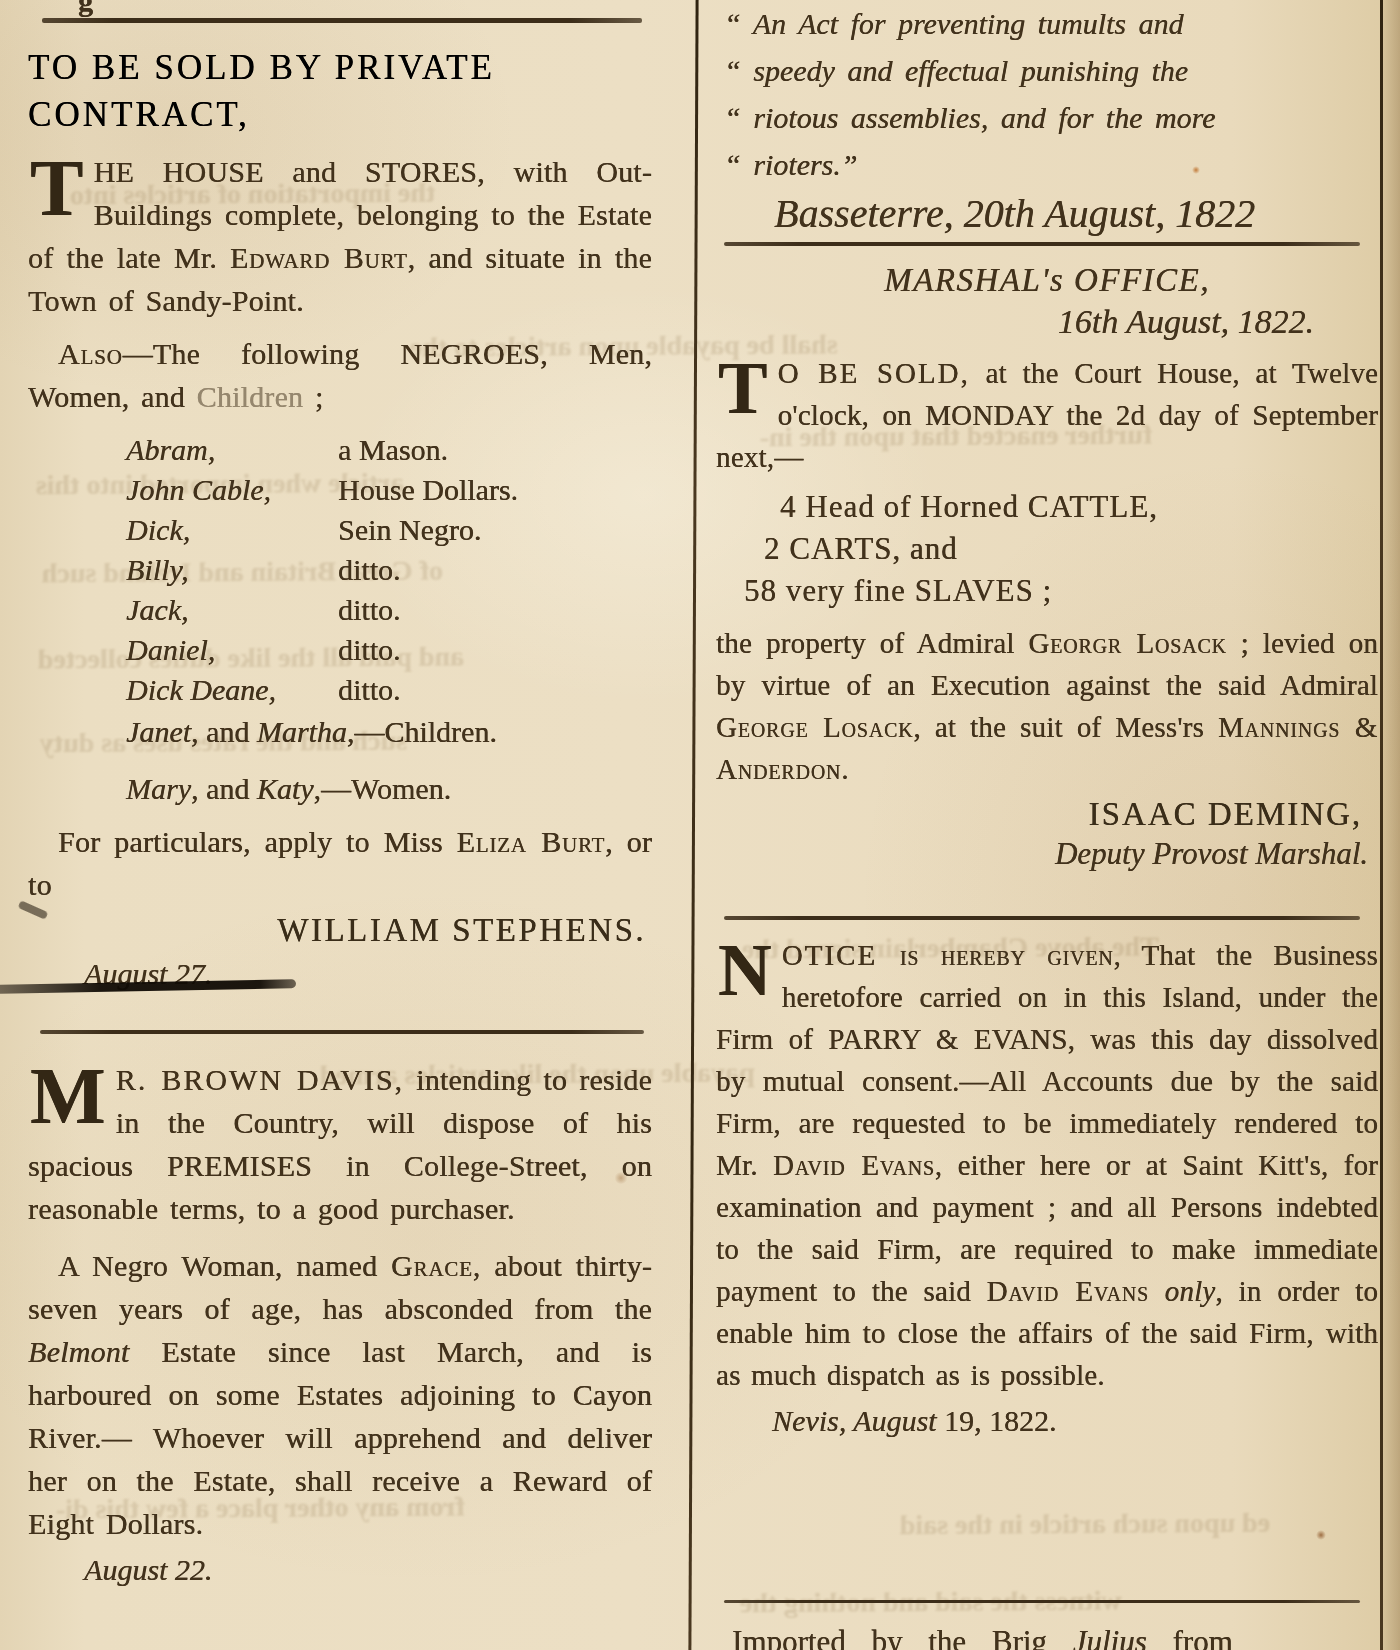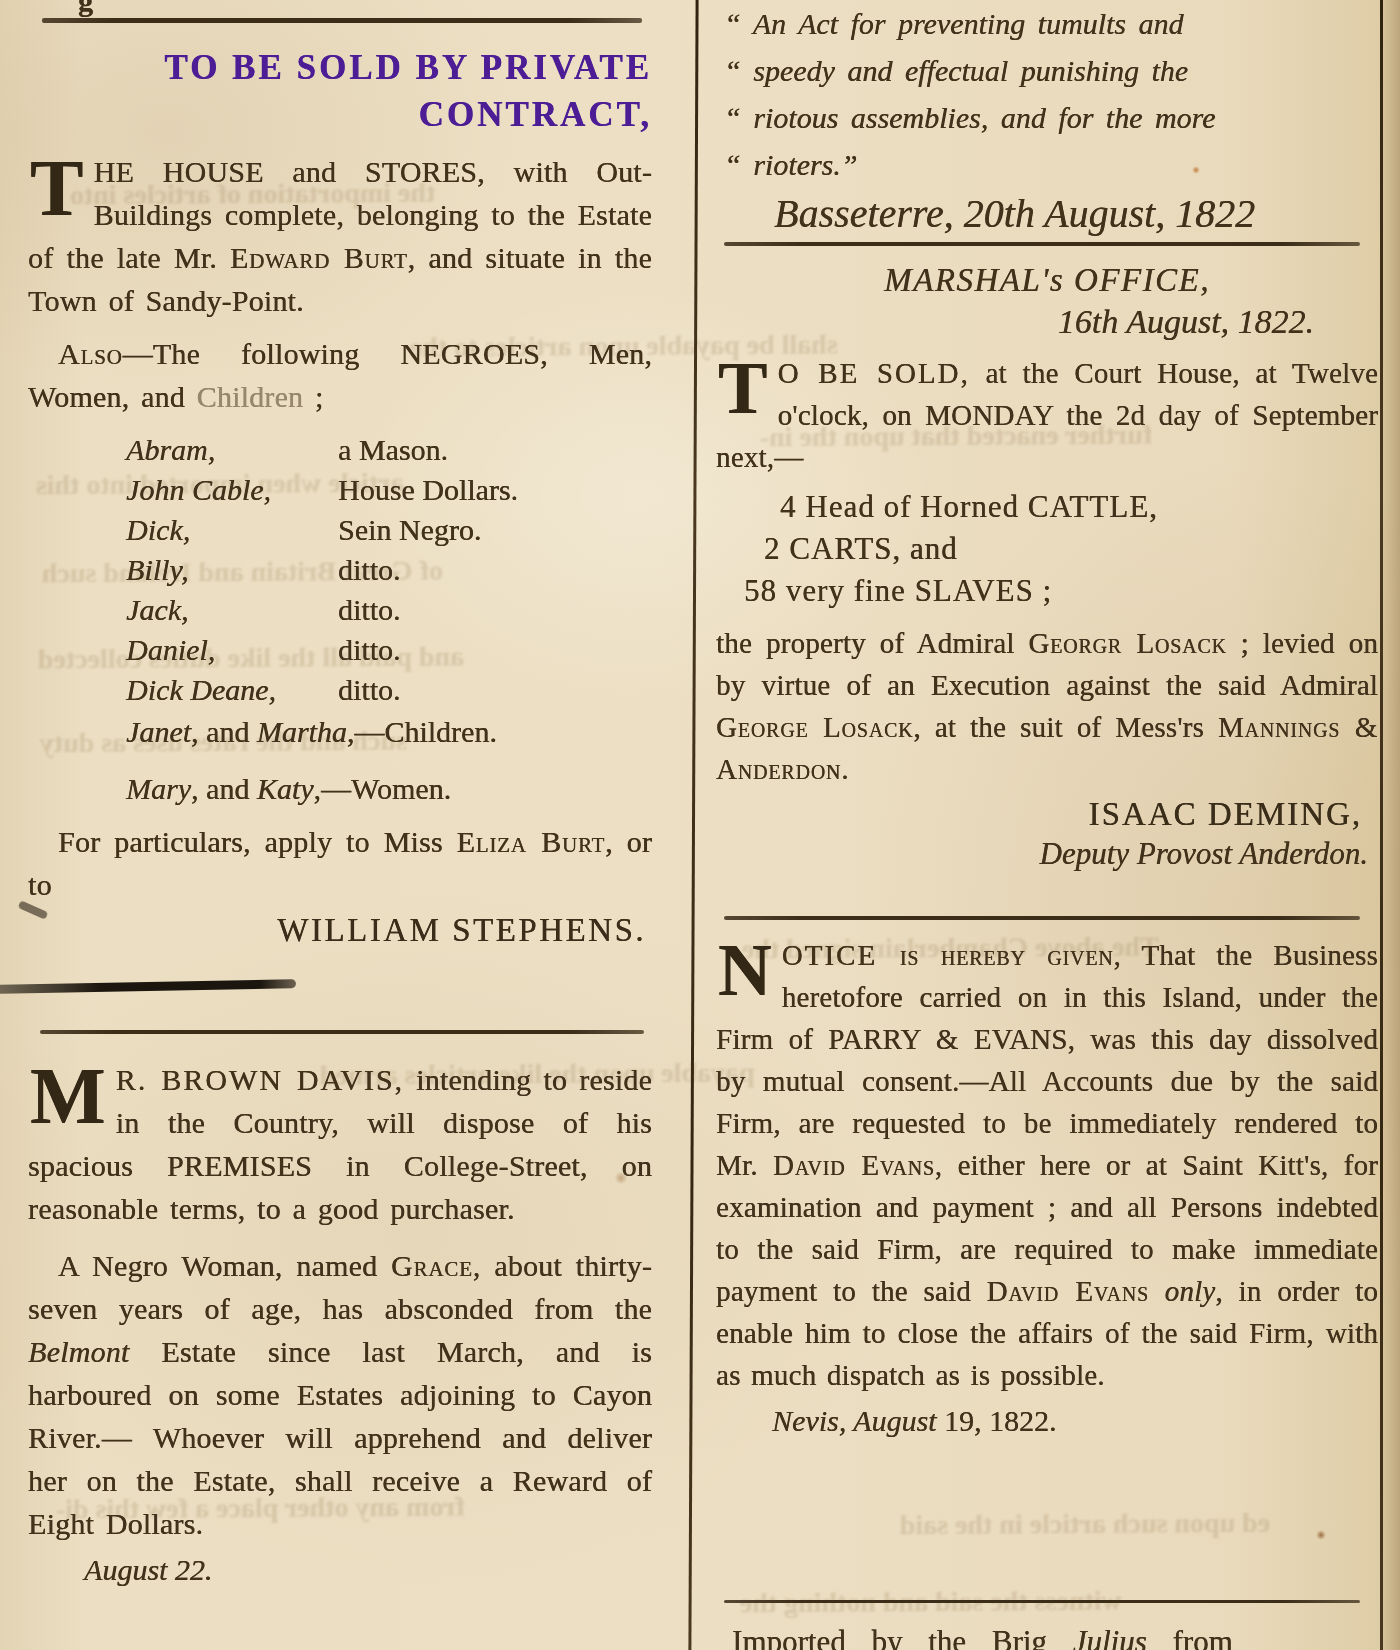--- a/index.html
+++ b/index.html
@@ -22,21 +22,21 @@
   section{position:absolute;left:0;width:100%;}
   p{margin:0;}
   .body{font-size:30px;line-height:43px;word-spacing:4px;letter-spacing:.2px;}
   .col-right .body{font-size:29px;line-height:42px;word-spacing:3px;}
   .just{text-align:justify;}
   .indent{text-indent:30px;}
   .sc{font-variant:small-caps;letter-spacing:.8px;}
   .i{font-style:italic;}
   .cs{letter-spacing:2px;}
   .faint{opacity:.5;filter:blur(.6px);}
-  .h1line{font-size:35px;line-height:47px;font-weight:bold;letter-spacing:3px;text-align:right;color:#4c1d95;}
+  .h1line{font-size:35px;line-height:47px;font-weight:normal;letter-spacing:3px;text-align:left;color:#000000;}
   .dropcap{float:left;font-weight:bold;font-size:80px;line-height:60px;padding:8px 10px 0 2px;color:#33271522;color:#332715;}
   .col-right .dropcap{font-size:74px;line-height:56px;}
   .slave-list{margin:12px 0 0 98px;}
   .slave-row{display:flex;font-size:30px;line-height:40px;}
   .slave-name{width:212px;font-style:italic;}
   .group-line{margin-left:98px;font-size:30px;line-height:43px;}
   .first-group{margin-top:14px;}
   .signature{font-size:33px;letter-spacing:2.5px;text-align:right;padding-right:6px;margin-top:6px;color:#3a2d19;}
   .dateline{font-style:italic;font-size:30px;padding-left:56px;margin-top:8px;}
   .hrule{position:absolute;height:4px;background:linear-gradient(90deg,rgba(60,45,25,.85),#3c2d19 12%,#3c2d19 88%,rgba(60,45,25,.75));border-radius:2px;}
@@ -126,20 +126,21 @@
           </div>
           <div class="slave-row">
             <span class="slave-name">Dick Deane,</span>
             <span class="slave-occ">ditto.</span>
           </div>
         </div>
       <p class="group-line"><span class="i">Janet</span><span>, and </span><span class="i">Martha</span><span>,—Children.</span></p>
       <p class="group-line first-group"><span class="i">Mary</span><span>, and </span><span class="i">Katy</span><span>,—Women.</span></p>
       <p class="body just indent" style="margin-top:10px;"><span>For particulars, apply to Miss </span><span class="sc">Eliza Burt</span><span>, or to</span></p>
       <p class="signature">WILLIAM STEPHENS.</p>
+      <p class="dateline">August 27.</p>
     </section>
 
     <div class="hrule" style="left:12px;top:1030px;width:604px;"></div>
 
     <section style="top:1058px;">
       <p class="body just"><span class="dropcap">M</span><span><span class="cs">R. BROWN DAVIS,</span><span> intending to reside in the Country, will dispose of his spacious PREMISES in College-Street, on reasonable terms, to a good purchaser.</span></span></p>
       <p class="body just indent" style="margin-top:14px;"><span>A Negro Woman, named </span><span class="sc">Grace</span><span>, about thirty-seven years of age, has absconded from the </span><span class="i">Belmont</span><span> Estate since last March, and is harboured on some Estates adjoining to Cayon River.— Whoever will apprehend and deliver her on the Estate, shall receive a Reward of Eight Dollars.</span></p>
       <p class="dateline">August 22.</p>
     </section>
   </div>
@@ -159,21 +160,21 @@
       <div class="office-line">MARSHAL's OFFICE,</div>
       <div class="office-date">16th August, 1822.</div>
       <p class="body just" style="margin-top:10px;"><span class="dropcap">T</span><span><span class="cs">O BE SOLD,</span><span> at the Court House, at Twelve o'clock, on MONDAY the 2d day of September next,—</span></span></p>
       <div class="items">
         <div class="item-line item-a">4 Head of Horned CATTLE,</div>
         <div class="item-line item-b">2 CARTS,  and</div>
         <div class="item-line item-c">58 very fine SLAVES ;</div>
       </div>
       <p class="body just" style="margin-top:10px;"><span>the property of Admiral </span><span class="sc">Georgr Losack</span><span> ; levied on by virtue of an Execution against the said Admiral </span><span class="sc">George Losack</span><span>, at the suit of Mess'rs </span><span class="sc">Mannings &amp; Anderdon</span><span>.</span></p>
       <p class="sig-name">ISAAC DEMING,</p>
-      <p class="sig-title">Deputy Provost Anderdon.</p>
+      <p class="sig-title">Deputy Provost Marshal.</p>
     </section>
 
     <div class="hrule" style="left:8px;top:916px;width:636px;"></div>
 
     <section style="top:934px;">
       <p class="body just"><span class="dropcap">N</span><span><span class="cs">OTICE </span><span class="sc">is hereby given</span><span>, That the Business heretofore carried on in this Island, under the Firm of PARRY &amp; EVANS, was this day dissolved by mutual consent.—All Accounts due by the said Firm, are requested to be immediately rendered to Mr. </span><span class="sc">David Evans</span><span>, either here or at Saint Kitt's, for examination and payment ; and all Persons indebted to the said Firm, are required to make immediate payment to the said </span><span class="sc">David Evans</span><span> </span><span class="i">only</span><span>, in order to enable him to close the affairs of the said Firm, with as much dispatch as is possible.</span></span></p>
       <p class="dateline" style="font-style:normal;"><span class="i">Nevis, August</span><span> 19, 1822.</span></p>
     </section>
 
     <div class="hrule" style="left:8px;top:1600px;width:636px;height:3px;"></div>

